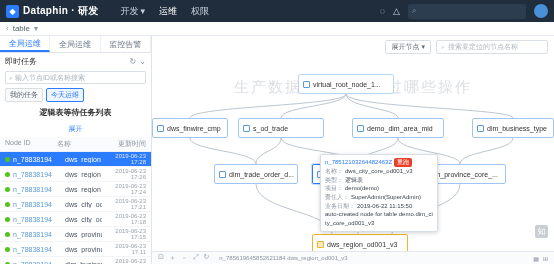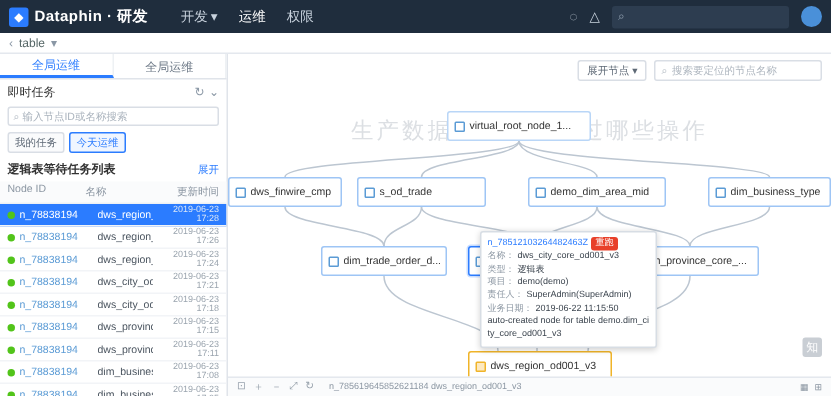--- a/index.html
+++ b/index.html
@@ -71,21 +71,21 @@
     display:flex; align-items:center; padding:0 3px; font-size:7px; color:#aab3bd; gap:2px;
   }
   .tag-pills { display:flex; gap:3px; padding:2px 5px; }
   .pill {
     border:1px solid #d9dee5; border-radius:2px; font-size:7px;
     padding:1px 4px; color:#5d6875; background:#fafbfc;
   }
   .pill.active { border-color:#2b7cff; color:#2b7cff; background:#f0f6ff; }
 
   .sub-head {
-    display:flex; align-items:center; padding:3px 5px; font-size:8px; color:#333; gap:3px;
+    display:flex; align-items:center; padding:3px 5px; font-size:8px; color:#333; gap:3px;flex-direction:column;
   }
   .sub-head .sub-ttl { font-weight:bold; }
   .sub-head .spacer { flex:1; }
   .link-blue { color:#2b7cff; font-size:7px; }
 
   .tbl-head {
     display:flex; padding:2px 5px; font-size:7px; color:#8b96a2;
     border-bottom:1px solid #eef1f4; background:#fafbfc;
   }
   .tbl-head .c1 { width:52px; }
@@ -206,20 +206,21 @@
     <span>table</span>
     <span class="sb-icon">▾</span>
   </div>
 
   <div class="body">
 
     <div class="sidebar">
       <div class="side-tabs">
         <div class="side-tab active">全局运维</div>
         <div class="side-tab">全局运维</div>
+        <div class="side-tab">监控告警</div>
       </div>
 
       <div class="panel-head">
         <span class="ttl">即时任务</span>
         <span class="spacer"></span>
         <span class="sb-icon">↻</span>
         <span class="sb-icon">⌄</span>
       </div>
 
       <div class="chip-row">

